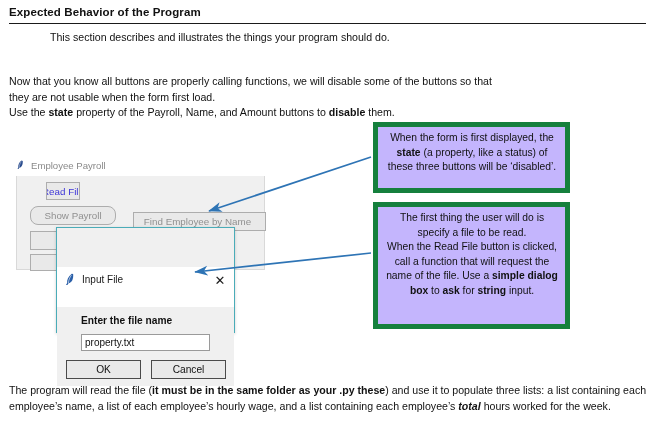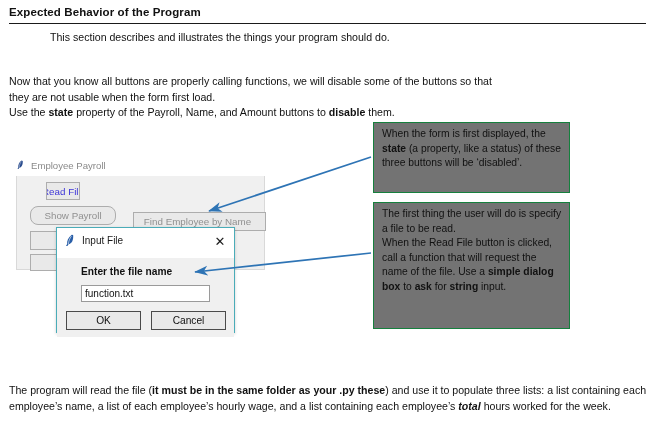--- a/index.html
+++ b/index.html
@@ -46,27 +46,28 @@
   .para-1 { top: 30px; margin-left: 41px; }
   .para-2 { top: 74px; }
   .para-3 { top: 383px; }
 
   .para b { font-weight: bold; }
   .para .bi { font-weight: bold; font-style: italic; }
 
   
   .callout {
     position: absolute;
-    border: 1px solid #15803d;
-    background: #737373;
+    border: 5px solid #15803d;
+    background: #c4b5fd;
     box-sizing: border-box;
     font-size: 10.3px;
     line-height: 14.6px;
     color: #111111;
     padding: 4px 7px 4px 8px;
+    text-align: center;
   }
   .callout b { font-weight: bold; }
   .callout-1 {
     left: 373px;
     top: 122px;
     width: 197px;
     height: 71px;
   }
   .callout-2 {
     left: 373px;
@@ -152,21 +153,22 @@
     border: 1px solid #4aacb8;
     box-sizing: border-box;
     box-shadow: 0 1px 3px rgba(0,0,0,0.18);
   }
   .dialog-titlebar {
     position: relative;
     height: 25px;
     background: #ffffff;
     display: flex;
     align-items: center;
-    padding: 0 0 5px 7px;
+    padding: 0 0 15px 7px;
+    margin-top: 39px;
   }
   .dialog-title-text {
     font-size: 10px;
     color: #1a1a1a;
     margin-left: 7px;
   }
   .dialog-close {
     position: absolute;
     right: 6px;
     top: 5px;
@@ -298,21 +300,21 @@
   <div class="dialog-titlebar">
     <svg class="feather" viewBox="0 0 16 20">
       <path d="M11.5 1 C6 5.5 3.8 10.5 4.4 15.2 L2.6 18.6 L4.8 18.6 L6.4 15.7 C11.5 15.2 14.4 9.5 13.6 1.6 Z" fill="#2a5fa8"></path>
       <path d="M11 3.2 C8.2 7.2 6.6 11.2 6.4 15.4" stroke="#ffffff" stroke-width="0.9" fill="none"></path>
     </svg>
     <span class="dialog-title-text">Input File</span>
     <span class="dialog-close">✕</span>
   </div>
   <div class="dialog-body">
     <div class="dialog-prompt">Enter the file name</div>
-    <div class="dialog-input">function.txt</div>
+    <div class="dialog-input">property.txt</div>
     <div class="dialog-btnrow">
       <div class="dlg-btn">OK</div>
       <div class="dlg-btn">Cancel</div>
     </div>
   </div>
 </div>
 
 <svg class="arrow-layer" viewBox="0 0 655 444">
   <defs>
     <marker id="ah" markerWidth="9" markerHeight="9" refX="7.5" refY="3.2" orient="auto" markerUnits="strokeWidth">

